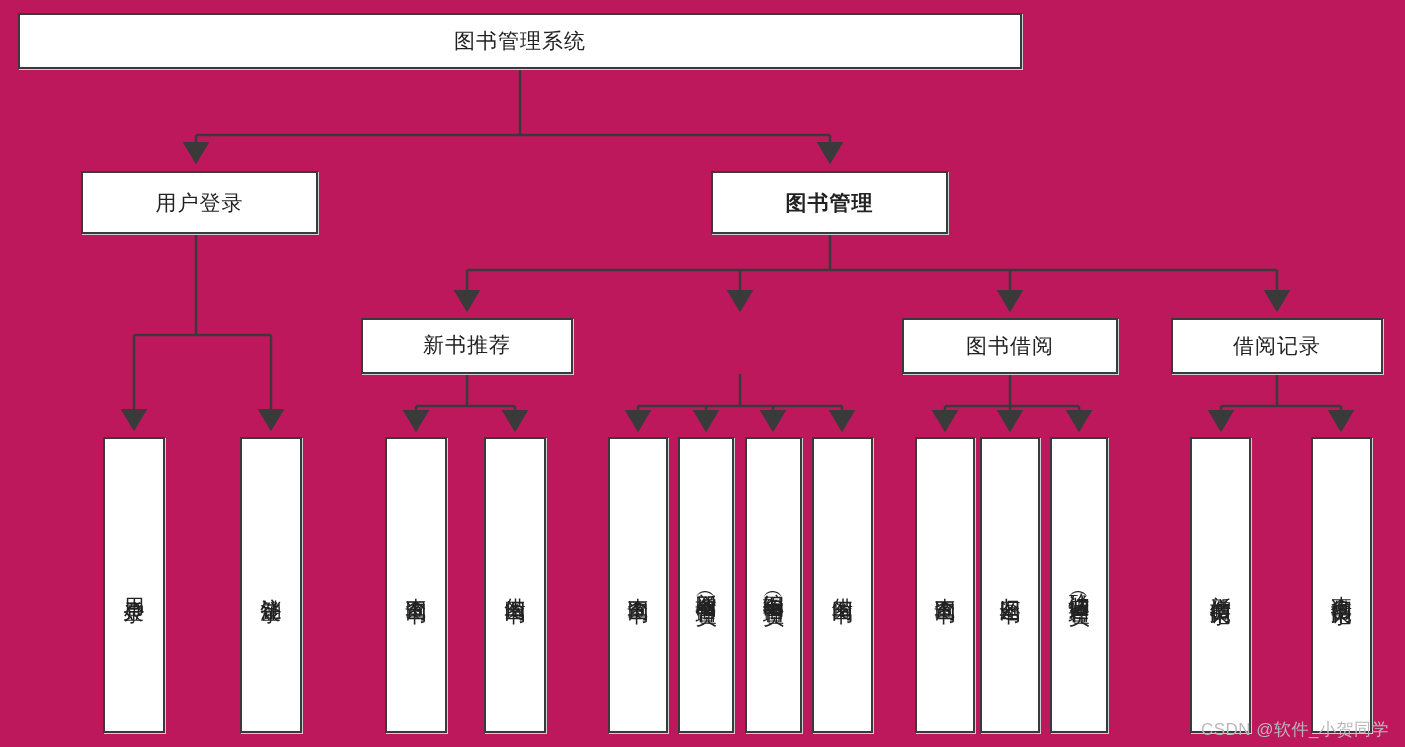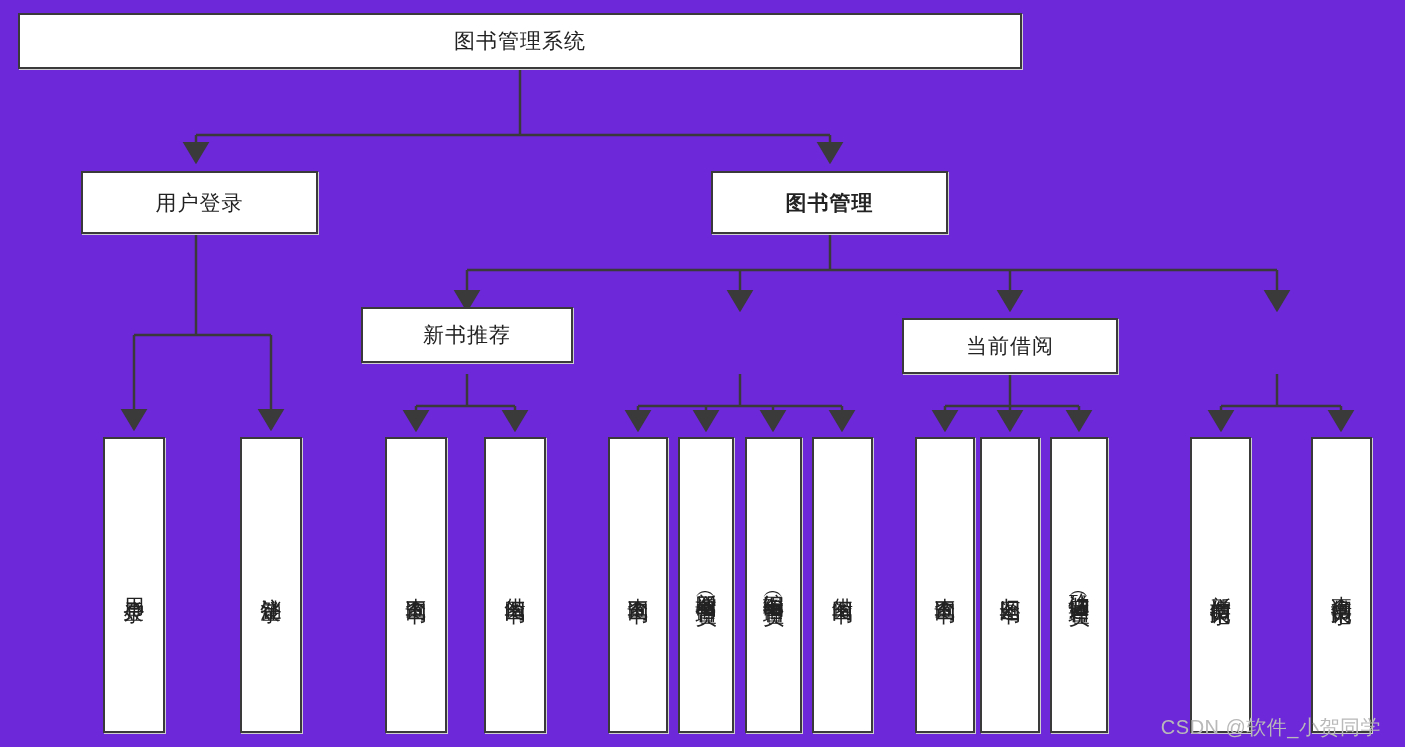--- a/index.html
+++ b/index.html
@@ -7,21 +7,21 @@
     padding: 0;
     background: #ffffff;
   }
   body {
     font-family: "Liberation Sans", "DejaVu Sans", sans-serif;
   }
   #canvas {
     position: relative;
     width: 1405px;
     height: 747px;
-    background: #6d28d9;
+    background: #be185d;
     overflow: hidden;
   }
   .node {
     position: absolute;
     box-sizing: border-box;
     border: 2px solid #3a3a3a;
     background: #ffffff;
     display: flex;
     align-items: center;
     justify-content: center;
@@ -50,23 +50,23 @@
   #wires {
     position: absolute;
     left: 0;
     top: 0;
     width: 1405px;
     height: 747px;
     pointer-events: none;
   }
   .watermark {
     position: absolute;
-    right: 24px;
+    right: 16px;
     bottom: 6px;
-    font-size: 20px;
+    font-size: 17px;
     color: #b9b9b9;
     letter-spacing: 0.5px;
     white-space: nowrap;
   }
 </style>
 </head>
 <body>
 
 <div id="canvas">
 
@@ -125,25 +125,28 @@
     <span>图书管理系统</span>
   </div>
 
   <div class="node h" style="left: 81px; top: 171px; width: 237px; height: 63px;">
     <span>用户登录</span>
   </div>
   <div class="node h" style="left: 711px; top: 171px; width: 237px; height: 63px; font-weight: bold;">
     <span>图书管理</span>
   </div>
 
-  <div class="node h" style="left: 361px; top: 307px; width: 212px; height: 56px;">
+  <div class="node h" style="left: 361px; top: 318px; width: 212px; height: 56px; font-family: Liberation Serif, serif;">
     <span>新书推荐</span>
   </div>
   <div class="node h" style="left: 902px; top: 318px; width: 216px; height: 56px;">
-    <span>当前借阅</span>
+    <span>图书借阅</span>
+  </div>
+  <div class="node h" style="left: 1171px; top: 318px; width: 212px; height: 56px;">
+    <span>借阅记录</span>
   </div>
 
   <div class="node v" style="left: 103px; top: 437px; width: 62px; height: 296px;">
     <span class="vtext">用户登录</span>
   </div>
   <div class="node v" style="left: 240px; top: 437px; width: 62px; height: 296px;">
     <span class="vtext">注销登录</span>
   </div>
   <div class="node v" style="left: 385px; top: 437px; width: 62px; height: 296px;">
     <span class="vtext">查询图书</span>

